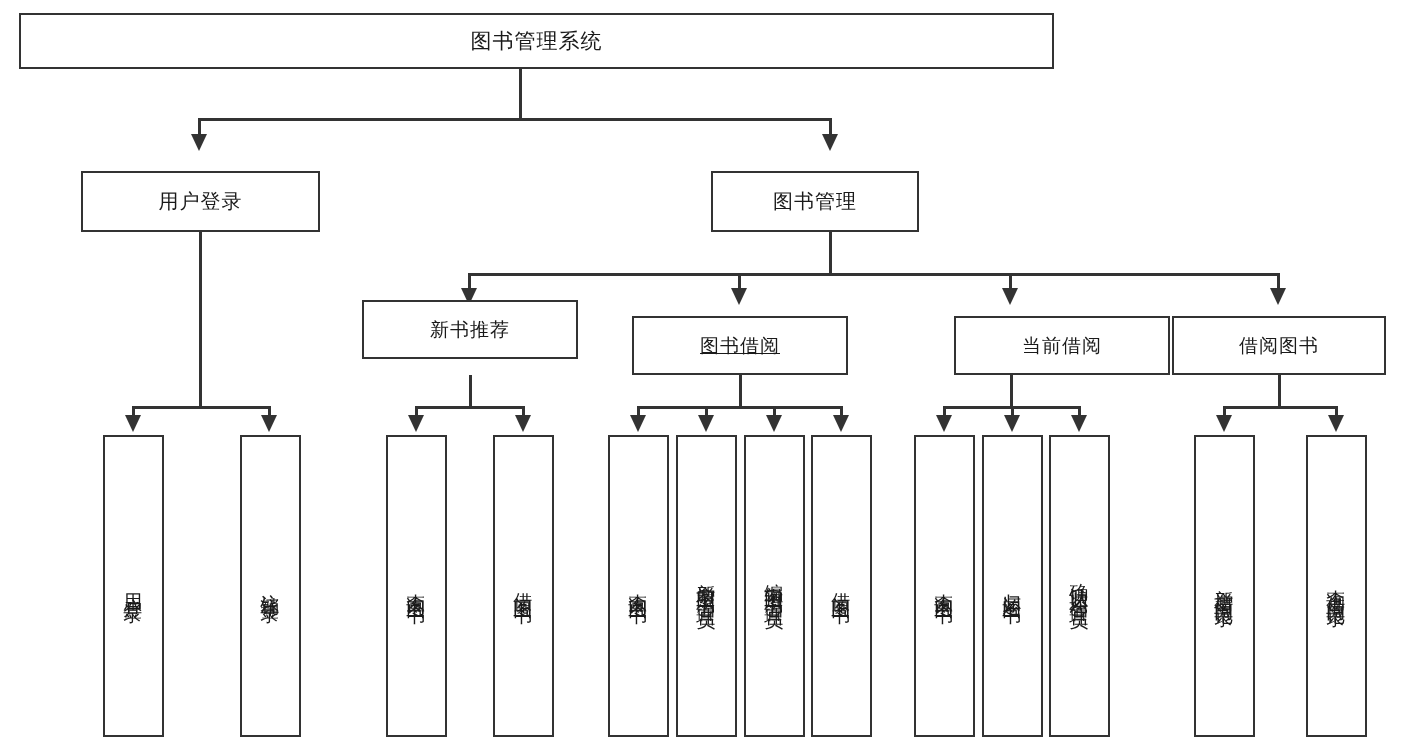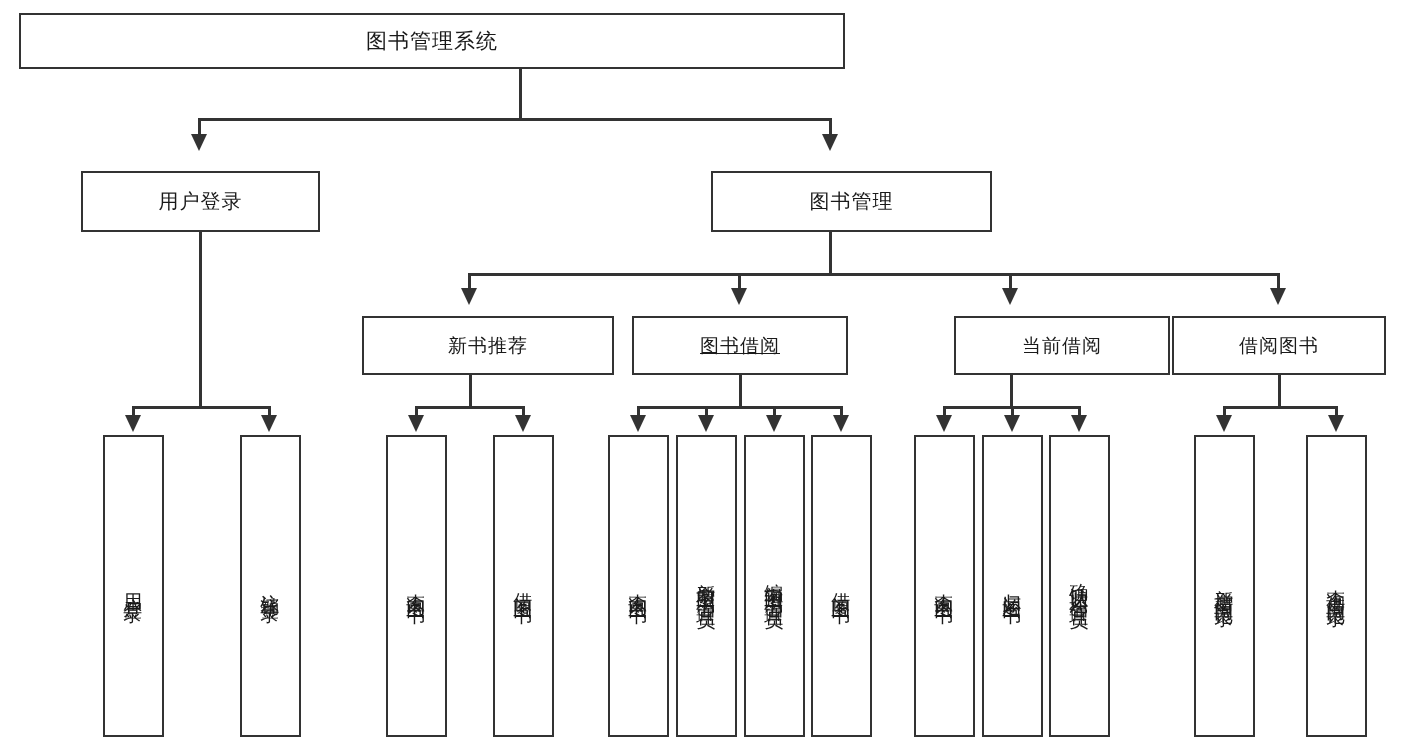--- a/index.html
+++ b/index.html
@@ -83,38 +83,38 @@
     white-space: nowrap;
     pointer-events: none;
     user-select: none;
   }
 </style>
 </head>
 <body>
 
 <div id="canvas">
 
-  <div class="node root" style="left:19px; top:13px; width:826px; height:56px;justify-content:center;">
+  <div class="node root" style="left:19px; top:13px; width:1035px; height:56px;justify-content:center;">
     <span class="label">图书管理系统</span>
   </div>
 
   <div class="conn vline" style="left:519px; top:69px; width:3px; height:50px;"></div>
   <div class="conn hline" style="left:198px; top:118px; width:634px; height:3px;"></div>
 
   <div class="conn vline" style="left:198px; top:118px; width:3px; height:20px;"></div>
   <div class="arrowhead" style="left:191px; top:134px;"></div>
 
   <div class="conn vline" style="left:829px; top:118px; width:3px; height:20px;"></div>
   <div class="arrowhead" style="left:822px; top:134px;"></div>
 
   <div class="node lvl2" style="left:81px; top:171px; width:239px; height:61px;">
     <span class="label">用户登录</span>
   </div>
 
-  <div class="node lvl2" style="left:711px; top:171px; width:281px; height:61px;">
+  <div class="node lvl2" style="left:711px; top:171px; width:208px; height:61px;">
     <span class="label">图书管理</span>
   </div>
 
   <div class="conn vline" style="left:199px; top:232px; width:3px; height:177px;"></div>
   <div class="conn hline" style="left:132px; top:406px; width:138px; height:3px;"></div>
 
   <div class="conn vline" style="left:132px; top:406px; width:3px; height:12px;"></div>
   <div class="arrowhead" style="left:125px; top:415px;"></div>
 
   <div class="conn vline" style="left:268px; top:406px; width:3px; height:12px;"></div>
@@ -128,21 +128,21 @@
 
   <div class="conn vline" style="left:738px; top:273px; width:3px; height:18px;"></div>
   <div class="arrowhead" style="left:731px; top:288px;"></div>
 
   <div class="conn vline" style="left:1009px; top:273px; width:3px; height:18px;"></div>
   <div class="arrowhead" style="left:1002px; top:288px;"></div>
 
   <div class="conn vline" style="left:1277px; top:273px; width:3px; height:18px;"></div>
   <div class="arrowhead" style="left:1270px; top:288px;"></div>
 
-  <div class="node lvl3" style="left:362px; top:316px; width:252px; height:59px;">
+  <div class="node lvl3" style="left:362px; top:300px; width:216px; height:59px;">
     <span class="label">新书推荐</span>
   </div>
 
   <div class="node lvl3" style="left:632px; top:316px; width:216px; height:59px;text-decoration:underline;">
     <span class="label">图书借阅</span>
   </div>
 
   <div class="node lvl3" style="left:954px; top:316px; width:216px; height:59px;">
     <span class="label">当前借阅</span>
   </div>

